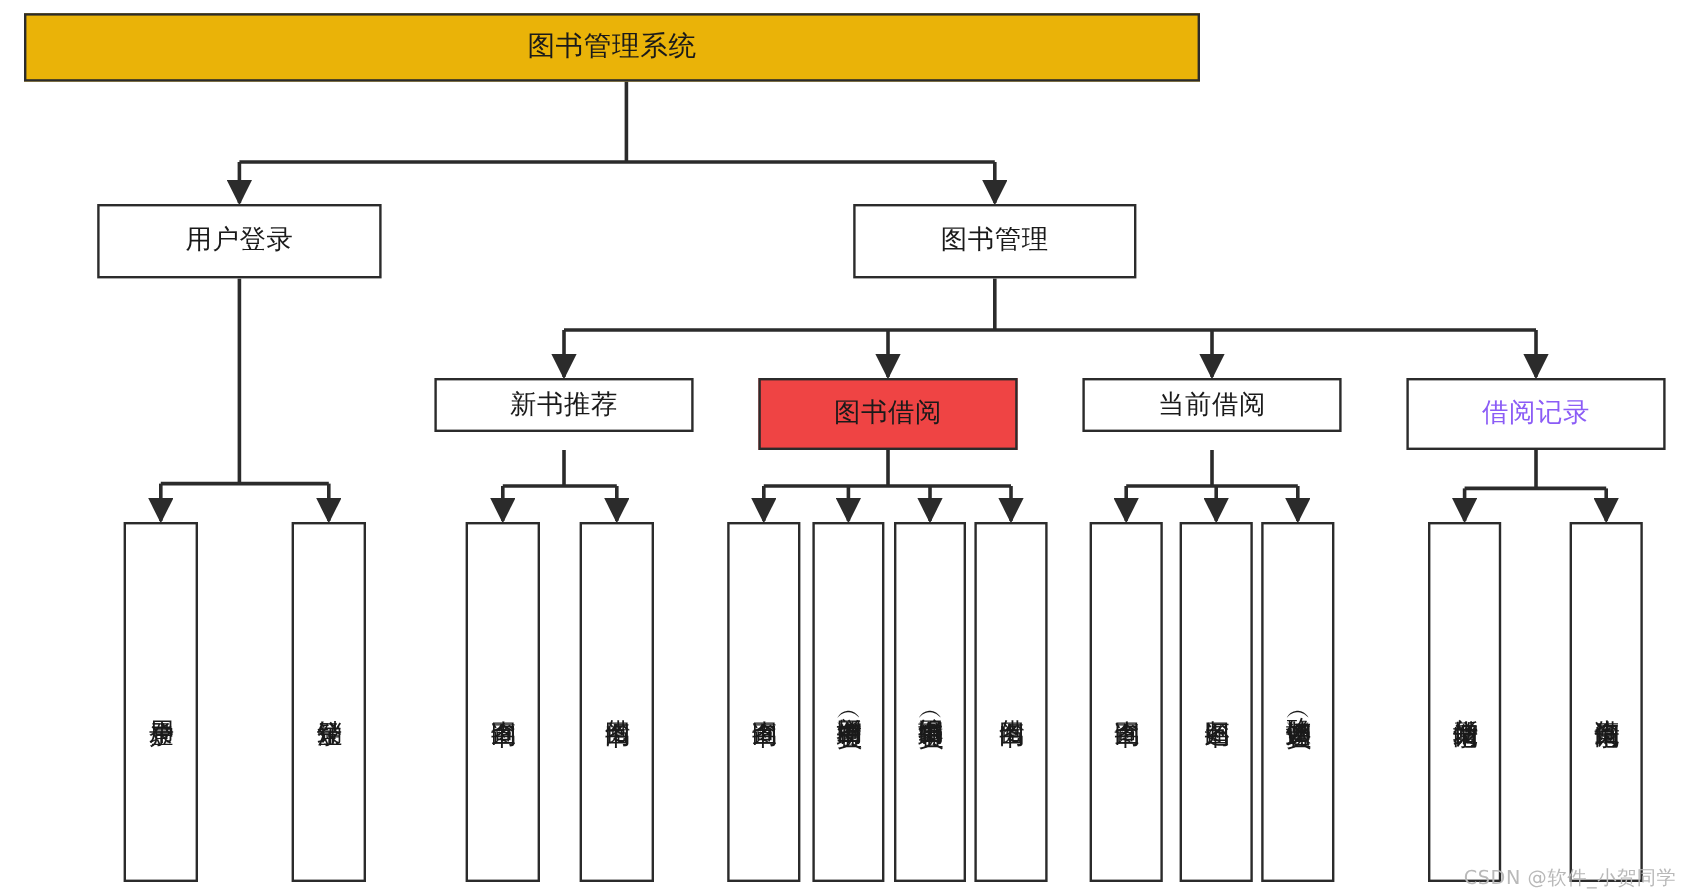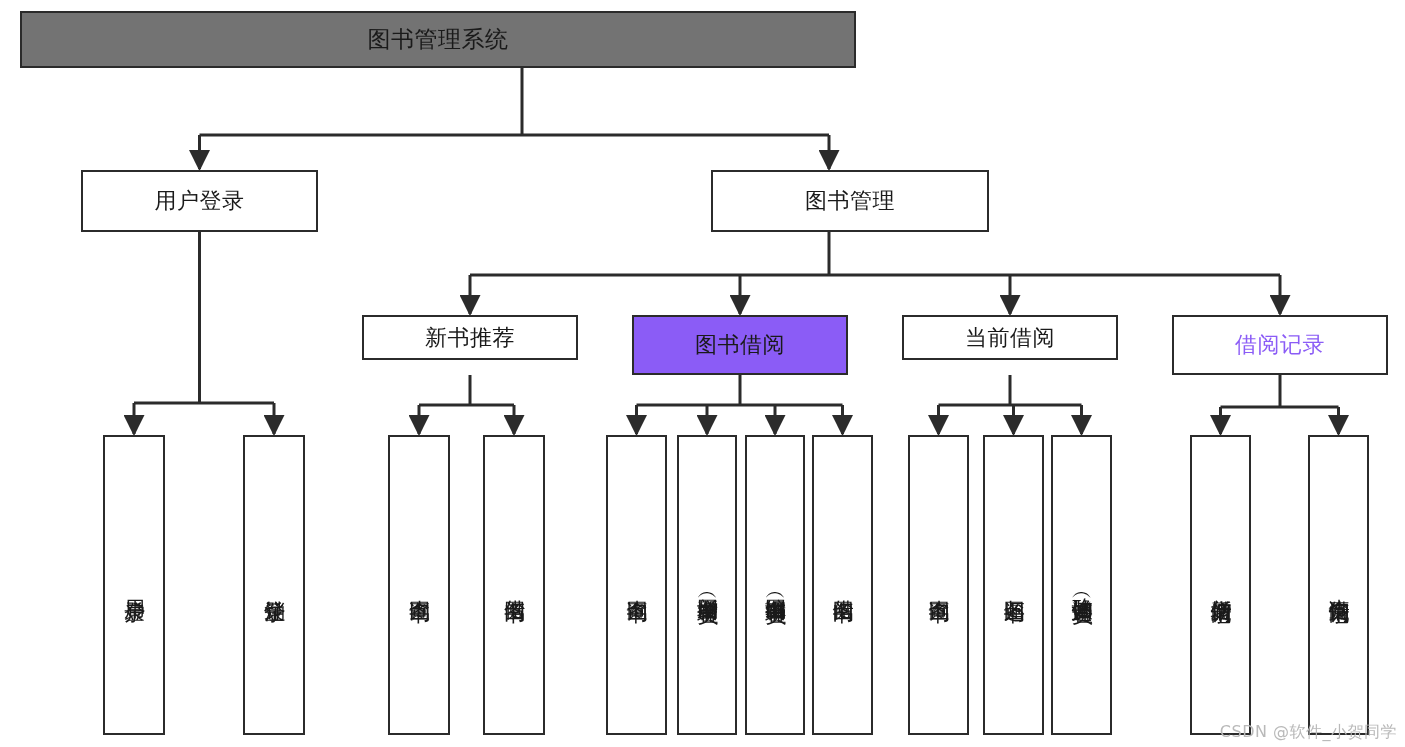--- a/index.html
+++ b/index.html
@@ -106,33 +106,33 @@
       <line x1="938.5" y1="405" x2="1081.5" y2="405" stroke="#2b2b2b" stroke-width="3"></line>
       <line x1="938.5" y1="405" x2="938.5" y2="434" stroke="#2b2b2b" stroke-width="3" marker-end="url(#arrow)"></line>
       <line x1="1013.5" y1="405" x2="1013.5" y2="434" stroke="#2b2b2b" stroke-width="3" marker-end="url(#arrow)"></line>
       <line x1="1081.5" y1="405" x2="1081.5" y2="434" stroke="#2b2b2b" stroke-width="3" marker-end="url(#arrow)"></line>
       <line x1="1280" y1="375" x2="1280" y2="407" stroke="#2b2b2b" stroke-width="3"></line>
       <line x1="1220.5" y1="407" x2="1338.5" y2="407" stroke="#2b2b2b" stroke-width="3"></line>
       <line x1="1220.5" y1="407" x2="1220.5" y2="434" stroke="#2b2b2b" stroke-width="3" marker-end="url(#arrow)"></line>
       <line x1="1338.5" y1="407" x2="1338.5" y2="434" stroke="#2b2b2b" stroke-width="3" marker-end="url(#arrow)"></line>
     </svg>
   <div id="nodes">
-      <div class="node horiz root" style="left: 20px; top: 11px; width: 836px; height: 57px; border-color: rgb(43, 43, 43); background: #737373; color: rgb(26, 26, 26);">
+      <div class="node horiz root" style="left: 20px; top: 11px; width: 980px; height: 57px; border-color: rgb(43, 43, 43); background: #eab308; color: rgb(26, 26, 26);">
         <span class="label">图书管理系统</span>
       </div>
       <div class="node horiz" style="left: 81px; top: 170px; width: 237px; height: 62px; border-color: rgb(43, 43, 43); background: rgb(255, 255, 255); color: rgb(26, 26, 26);">
         <span class="label">用户登录</span>
       </div>
-      <div class="node horiz" style="left: 711px; top: 170px; width: 278px; height: 62px; border-color: rgb(43, 43, 43); background: rgb(255, 255, 255); color: rgb(26, 26, 26);">
+      <div class="node horiz" style="left: 711px; top: 170px; width: 236px; height: 62px; border-color: rgb(43, 43, 43); background: rgb(255, 255, 255); color: rgb(26, 26, 26);">
         <span class="label">图书管理</span>
       </div>
       <div class="node horiz" style="left: 362px; top: 315px; width: 216px; height: 45px; border-color: rgb(43, 43, 43); background: rgb(255, 255, 255); color: rgb(26, 26, 26);">
         <span class="label">新书推荐</span>
       </div>
-      <div class="node horiz" style="left: 632px; top: 315px; width: 216px; height: 60px; border-color: rgb(43, 43, 43); background: #8b5cf6; color: rgb(26, 26, 26);">
+      <div class="node horiz" style="left: 632px; top: 315px; width: 216px; height: 60px; border-color: rgb(43, 43, 43); background: #ef4444; color: rgb(26, 26, 26);">
         <span class="label">图书借阅</span>
       </div>
       <div class="node horiz" style="left: 902px; top: 315px; width: 216px; height: 45px; border-color: rgb(43, 43, 43); background: rgb(255, 255, 255); color: rgb(26, 26, 26);">
         <span class="label">当前借阅</span>
       </div>
       <div class="node horiz" style="left: 1172px; top: 315px; width: 216px; height: 60px; border-color: rgb(43, 43, 43); background: rgb(255, 255, 255); color: #8b5cf6;">
         <span class="label">借阅记录</span>
       </div>
       <div class="node vert" style="left: 103px; top: 435px; width: 62px; height: 300px; border-color: rgb(43, 43, 43); background: rgb(255, 255, 255); color: rgb(26, 26, 26);">
         <span class="label">用户登录</span>

